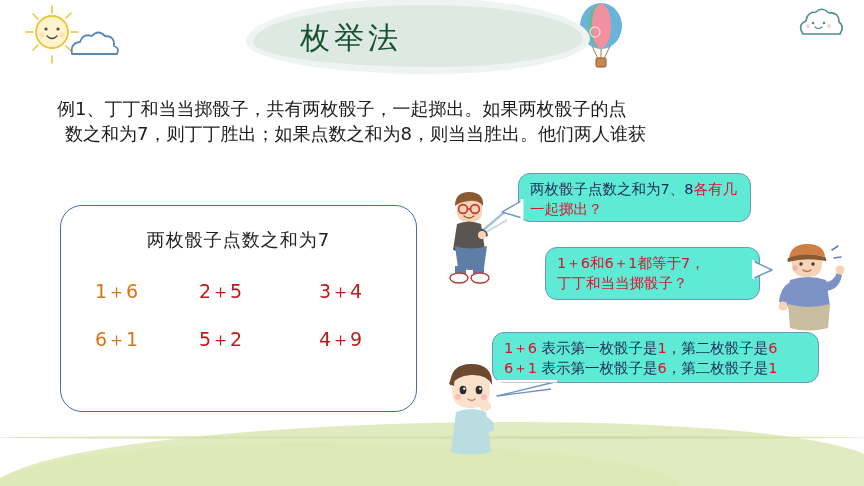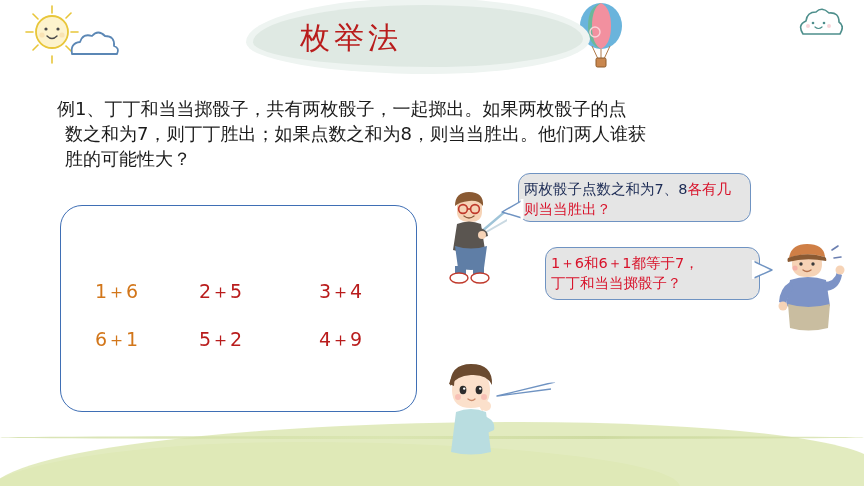--- a/index.html
+++ b/index.html
@@ -32,21 +32,21 @@
 
   
   .title-blob{
     position:absolute;left:253px;top:5px;width:330px;height:62px;
     background:#dfe9e3;
     border-radius:52% 48% 46% 54% / 60% 55% 45% 40%;
     box-shadow:0 0 0 7px #eef4f1;
   }
   .title-text{
     position:absolute;left:300px;top:16px;width:240px;height:44px;
-    font-size:30px;color:#b91c1c;letter-spacing:4px;
+    font-size:30px;color:#14532d;letter-spacing:4px;
     font-family:"DejaVu Sans","Liberation Sans",sans-serif;
     line-height:44px;
   }
 
   
   .deco{position:absolute;}
   .sun-cloud{left:14px;top:4px;width:120px;height:64px;}
   .balloon{left:578px;top:2px;width:46px;height:70px;}
   .cloud-right{left:795px;top:6px;width:48px;height:34px;}
 
@@ -75,22 +75,22 @@
   .enum-row{display:flex;height:48px;align-items:center;}
   .enum-cell{width:104px;font-size:19px;color:#b91c1c;
     font-family:"DejaVu Sans","Liberation Sans",sans-serif;}
   .enum-cell.hi{color:#d2761a;}
   .enum-cell.c1{padding-left:10px;}
   .enum-cell.c2{padding-left:28px;}
   .enum-cell.c3{padding-left:44px;}
 
   
   .bubble{
-    position:absolute;background:#e5e5e5;border:1.4px solid #6f93c2;
-    border-radius:12px;padding:5px 5px;box-sizing:border-box;
+    position:absolute;background:#5eead4;border:1.4px solid #6f93c2;
+    border-radius:12px;padding:5px 11px;box-sizing:border-box;
   }
   .bubble .ln{white-space:nowrap;font-size:14.5px;line-height:20px;
     font-family:"DejaVu Sans","Liberation Sans",sans-serif;}
   .b1{left:518px;top:173px;width:233px;height:49px;}
   .b2{left:545px;top:247px;width:215px;height:53px;}
   .b3{left:492px;top:332px;width:327px;height:51px;}
   .dk{color:#1b2a54;}
   .rd{color:#d8122a;}
   .tail{position:absolute;}
 
@@ -150,24 +150,24 @@
     <circle cx="13" cy="20" r="2" fill="#f6c6cc" opacity=".75"></circle>
     <circle cx="34" cy="20" r="2" fill="#f6c6cc" opacity=".75"></circle>
   </svg>
 
   <div class="title-blob"></div>
   <div class="title-text">枚举法</div>
 
   <div class="problem">
     <div class="l1">例1、丁丁和当当掷骰子，共有两枚骰子，一起掷出。如果两枚骰子的点</div>
     <div class="l2">数之和为7，则丁丁胜出；如果点数之和为8，则当当胜出。他们两人谁获</div>
-    <div class="l3">胜的可能性大？</div>
   </div>
 
   <div class="enum-box">
+    <div class="enum-title">两枚骰子点数之和为7</div>
     <div class="enum-grid">
       <div class="enum-row">
         <span class="enum-cell c1 hi">1＋6</span>
         <span class="enum-cell c2">2＋5</span>
         <span class="enum-cell c3">3＋4</span>
       </div>
       <div class="enum-row">
         <span class="enum-cell c1 hi">6＋1</span>
         <span class="enum-cell c2">5＋2</span>
         <span class="enum-cell c3">4＋9</span>
@@ -193,21 +193,21 @@
     <rect x="20" y="78" width="11" height="10" fill="#5f7ea6"></rect>
     <rect x="38" y="78" width="11" height="10" fill="#5f7ea6"></rect>
     <ellipse cx="24" cy="90" rx="9" ry="5" fill="#fff" stroke="#c0392b" stroke-width="1.4"></ellipse>
     <ellipse cx="45" cy="90" rx="9" ry="5" fill="#fff" stroke="#c0392b" stroke-width="1.4"></ellipse>
   </svg>
 
   <div class="bubble b1">
     <div class="ln">
       <span class="dk">两枚骰子点数之和为7、8</span><span class="rd">各有几</span>
     </div>
-    <div class="ln rd">则当当胜出？</div>
+    <div class="ln rd">一起掷出？</div>
   </div>
   <svg class="tail" style="left:500px;top:198px;width:24px;height:26px;" viewBox="0 0 24 26">
     <path d="M23 2 L2 14 L22 20" fill="#fff" stroke="#6f93c2" stroke-width="1.4" stroke-linejoin="round"></path>
     <line x1="22" y1="1" x2="22" y2="21" stroke="#fff" stroke-width="3"></line>
   </svg>
 
   <div class="bubble b2">
     <div class="ln rd">1＋6和6＋1都等于7，</div>
     <div class="ln rd">丁丁和当当掷骰子？</div>
   </div>
@@ -229,20 +229,30 @@
     <circle cx="72" cy="32" r="4.5" fill="#f6d3b6"></circle>
     <path d="M22 44 q-10 6 -11 20 l7 3 q2-12 8-16z" fill="#7d93c6"></path>
     <circle cx="15" cy="68" r="4.5" fill="#f6d3b6"></circle>
     <path d="M20 66 q20 6 42 0 l-2 24 q-20 5 -38 0z" fill="#c9bda0"></path>
     <g stroke="#6b7fb0" stroke-width="1.6" fill="none" stroke-linecap="round">
       <line x1="64" y1="12" x2="70" y2="8"></line>
       <line x1="66" y1="20" x2="73" y2="19"></line>
     </g>
   </svg>
 
+  <div class="bubble b3">
+    <div class="ln">
+      <span class="rd">1＋6</span>
+      <span class="dk">表示第一枚骰子是</span><span class="rd">1</span><span class="dk">，第二枚骰子是</span><span class="rd">6</span>
+    </div>
+    <div class="ln">
+      <span class="rd">6＋1</span>
+      <span class="dk">表示第一枚骰子是</span><span class="rd">6</span><span class="dk">，第二枚骰子是</span><span class="rd">1</span>
+    </div>
+  </div>
   <svg class="tail" style="left:495px;top:380px;width:64px;height:22px;" viewBox="0 0 64 22">
     <path d="M60 2 L2 16 L56 9" fill="#fff" stroke="#6f93c2" stroke-width="1.3" stroke-linejoin="round"></path>
     <line x1="2" y1="1" x2="62" y2="1" stroke="#fff" stroke-width="3"></line>
   </svg>
 
   <svg class="char c-think" viewBox="0 0 78 100">
     <path d="M20 32 q0-18 19-18 q19 0 19 18 q0 18 -19 18 q-19 0 -19-18z" fill="#fbe0cb"></path>
     <path d="M18 28 q0-22 21-22 q22 0 21 21 q-5-11 -21-10 q-15 1 -21 11z" fill="#6b4a2f"></path>
     <path d="M17 26 q4-14 13-16 q-8 9 -8 18z" fill="#6b4a2f"></path>
     <ellipse cx="31" cy="32" rx="3.4" ry="4.2" fill="#2c2c2c"></ellipse>

